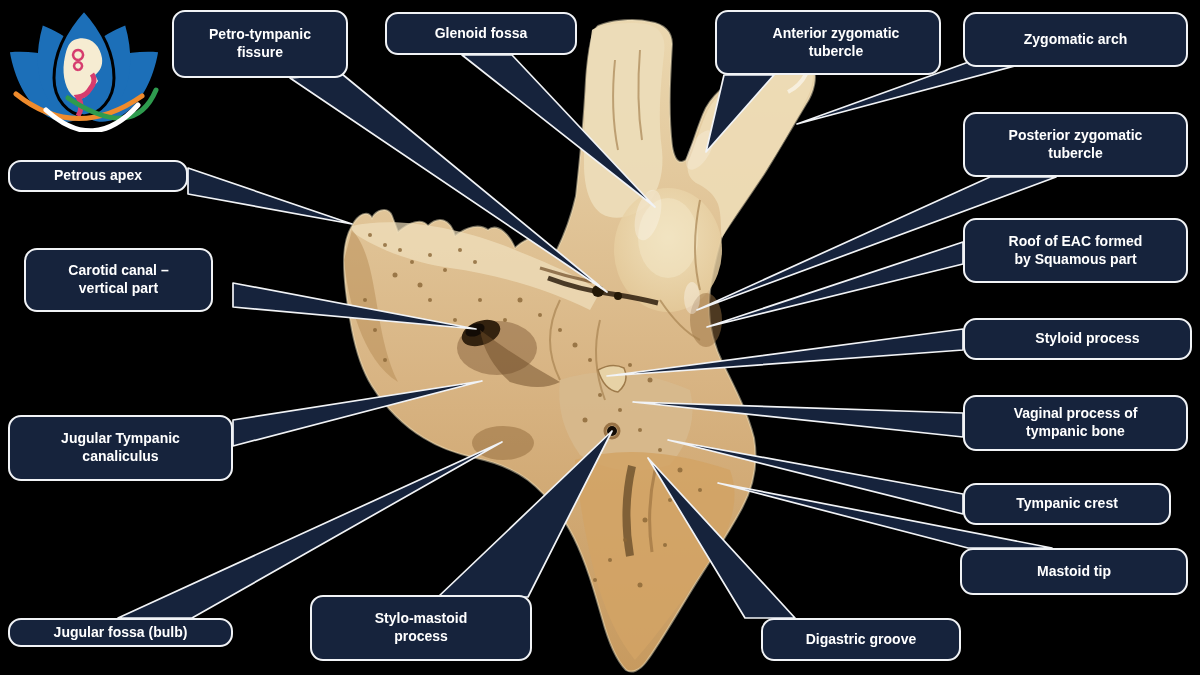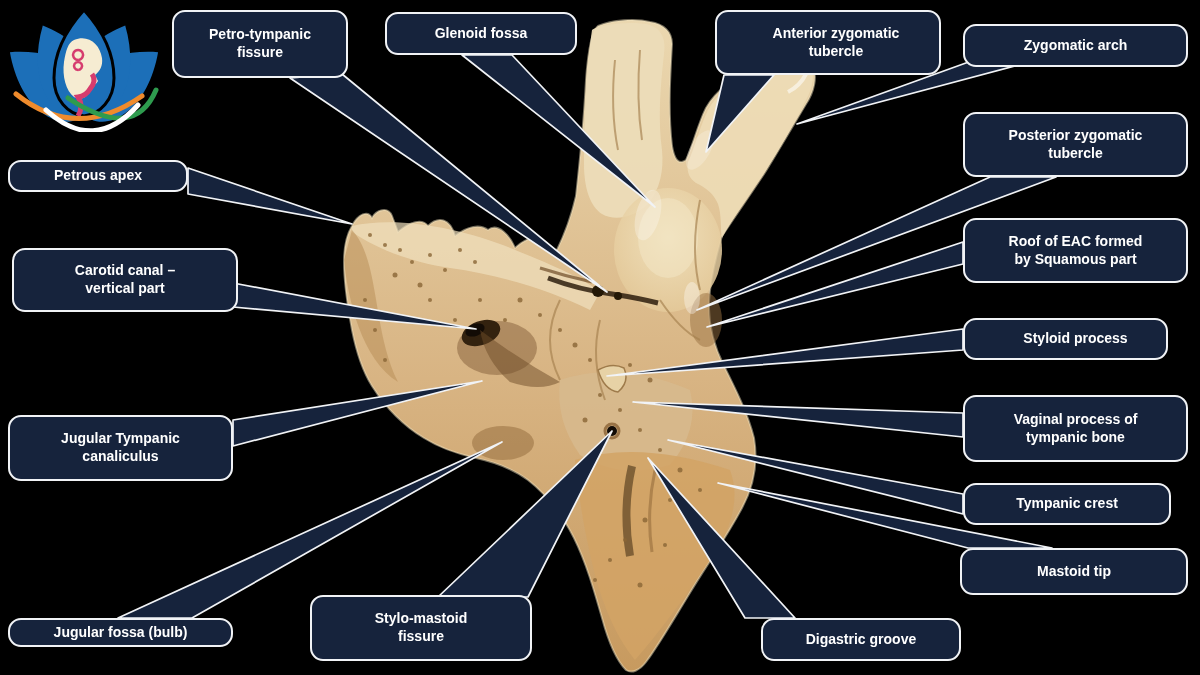--- a/index.html
+++ b/index.html
@@ -180,43 +180,43 @@
         <polygon points="963,413 633,402 963,437" class="leader"></polygon>
         <polygon points="963,494 668,440 963,514" class="leader"></polygon>
         <polygon points="968,548 718,483 1052,548" class="leader"></polygon>
         <polygon points="745,618 648,458 795,618" class="leader"></polygon>
         <polygon points="438,597 612,431 528,597" class="leader"></polygon>
       </g>
   </svg>
 
   <div id="label-layer">
       <div class="callout" style="left: 8px; top: 160px; width: 180px; height: 32px;"><span>Petrous apex</span></div>
-      <div class="callout" style="left: 12px; top: 248px; width: 226px; height: 64px;"><span>Carotid canal –
+      <div class="callout" style="left: 24px; top: 248px; width: 189px; height: 64px;"><span>Carotid canal –
 vertical part</span></div>
       <div class="callout" style="left: 8px; top: 415px; width: 225px; height: 66px;"><span>Jugular Tympanic
 canaliculus</span></div>
       <div class="callout" style="left: 8px; top: 618px; width: 225px; height: 29px;"><span>Jugular fossa (bulb)</span></div>
       <div class="callout" style="left: 172px; top: 10px; width: 176px; height: 68px;"><span>Petro-tympanic
 fissure</span></div>
       <div class="callout" style="left: 385px; top: 12px; width: 192px; height: 43px;"><span>Glenoid fossa</span></div>
       <div class="callout" style="left: 715px; top: 10px; width: 226px; height: 65px; padding-left: 16px;"><span>Anterior zygomatic
 tubercle</span></div>
-      <div class="callout" style="left: 963px; top: 24px; width: 225px; height: 43px; align-items: center;"><span>Zygomatic arch</span></div>
+      <div class="callout" style="left: 963px; top: 12px; width: 225px; height: 55px; align-items: center;"><span>Zygomatic arch</span></div>
       <div class="callout" style="left: 963px; top: 112px; width: 225px; height: 65px;"><span>Posterior zygomatic
 tubercle</span></div>
       <div class="callout" style="left: 963px; top: 218px; width: 225px; height: 65px;"><span>Roof of EAC formed
 by Squamous part</span></div>
-      <div class="callout" style="left: 963px; top: 318px; width: 205px; height: 42px; padding-left: 20px;"><span>Styloid process</span></div>
-      <div class="callout" style="left: 963px; top: 395px; width: 225px; height: 67px; align-items: center;"><span>Vaginal process of
+      <div class="callout" style="left: 963px; top: 318px; width: 229px; height: 42px; padding-left: 20px;"><span>Styloid process</span></div>
+      <div class="callout" style="left: 963px; top: 395px; width: 225px; height: 56px; align-items: center;"><span>Vaginal process of
 tympanic bone</span></div>
       <div class="callout" style="left: 963px; top: 483px; width: 208px; height: 42px;"><span>Tympanic crest</span></div>
       <div class="callout" style="left: 960px; top: 548px; width: 228px; height: 47px;"><span>Mastoid tip</span></div>
       <div class="callout" style="left: 713px; top: 618px; width: 200px; height: 43px; margin-left: 48px;"><span>Digastric groove</span></div>
       <div class="callout" style="left: 310px; top: 595px; width: 222px; height: 66px;"><span>Stylo-mastoid
-fissure</span></div>
+process</span></div>
     </div>
 
   <div class="logo">
     <svg width="160" height="130" viewBox="0 0 160 130">
       <g>
         <path d="M78,14 C60,34 50,56 50,76 C50,98 62,110 78,112 C94,110 106,98 106,76 C106,56 96,34 78,14 Z" transform="rotate(-52 78 108)" fill="#1C6FB8"></path>
         <path d="M78,14 C60,34 50,56 50,76 C50,98 62,110 78,112 C94,110 106,98 106,76 C106,56 96,34 78,14 Z" transform="rotate(52 78 108)" fill="#1C6FB8"></path>
         <path d="M78,14 C60,34 50,56 50,76 C50,98 62,110 78,112 C94,110 106,98 106,76 C106,56 96,34 78,14 Z" transform="rotate(-26 78 108)" fill="#1C6FB8"></path>
         <path d="M78,14 C60,34 50,56 50,76 C50,98 62,110 78,112 C94,110 106,98 106,76 C106,56 96,34 78,14 Z" transform="rotate(26 78 108)" fill="#1C6FB8"></path>
         <path d="M78,8 C58,30 48,54 48,76 C48,98 62,112 78,114 C94,112 108,98 108,76 C108,54 98,30 78,8 Z" stroke="#000" stroke-width="3" fill="#1C6FB8"></path>

